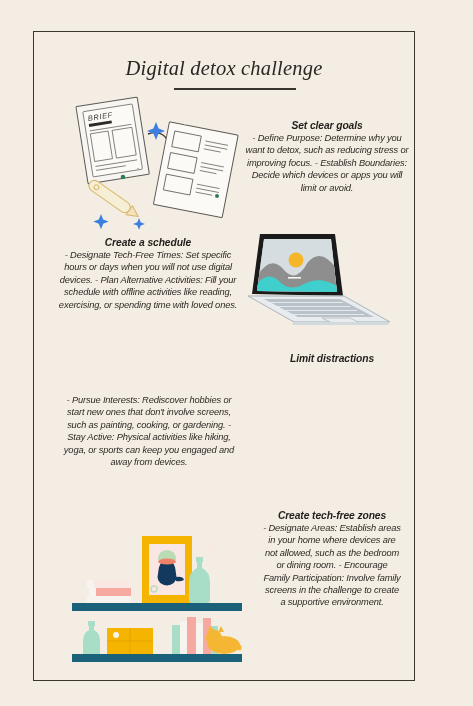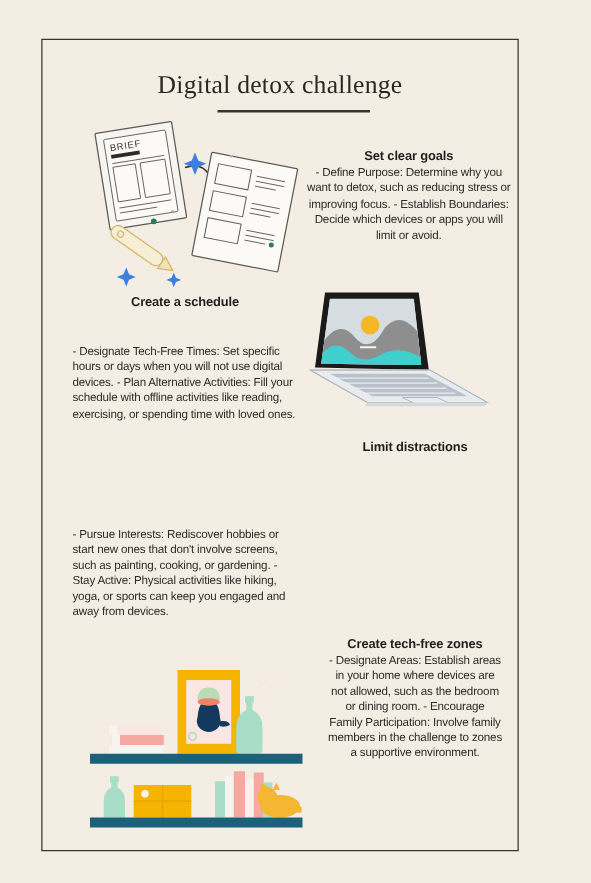--- a/index.html
+++ b/index.html
@@ -13,20 +13,21 @@
     font-family: "Liberation Sans", sans-serif;
     overflow: hidden;
   }
   .poster {
     position: absolute;
     left: 0;
     top: 0;
     width: 473px;
     height: 706px;
     background: #f4ede3;
+    font-style: italic;
   }
   .frame {
     position: absolute;
     left: 33px;
     top: 31px;
     width: 382px;
     height: 650px;
     border: 1.5px solid #3b3530;
     box-sizing: border-box;
   }
@@ -63,21 +64,21 @@
     color: #221e1c;
     letter-spacing: -0.1px;
   }
   .block p {
     margin: 0;
     font-size: 9.3px;
     line-height: 12.4px;
     letter-spacing: -0.15px;
   }
   .align-left p { text-align: center; }
-  .align-right p { text-align: left; margin-top: 27px; }
+  .align-right p { text-align: center; }
 
   #block-goals      { left: 243px; top: 120px; width: 168px; }
   #block-schedule   { left: 58px;  top: 237px; width: 180px; }
   #block-limit      { left: 248px; top: 353px; width: 168px; }
   #block-hobbies    { left: 58px;  top: 394px; width: 182px; }
   #block-zones      { left: 262px; top: 510px; width: 140px; }
 
   
   #art-documents {
     position: absolute;
@@ -269,16 +270,16 @@
   </div>
 
   <div class="block align-right" id="block-hobbies">
     <p>- Pursue Interests: Rediscover hobbies or start new ones that don't involve screens, such as painting, cooking, or gardening.
 - Stay Active: Physical activities like hiking, yoga, or sports can keep you engaged and away from devices.</p>
   </div>
 
   <div class="block align-left" id="block-zones">
     <h3>Create tech-free zones</h3>
     <p>- Designate Areas: Establish areas in your home where devices are not allowed, such as the bedroom or dining room.
-- Encourage Family Participation: Involve family members in the challenge to zones a supportive environment.</p>
+- Encourage Family Participation: Involve family screens in the challenge to create a supportive environment.</p>
   </div>
 
 </div>
 
 </body></html>

